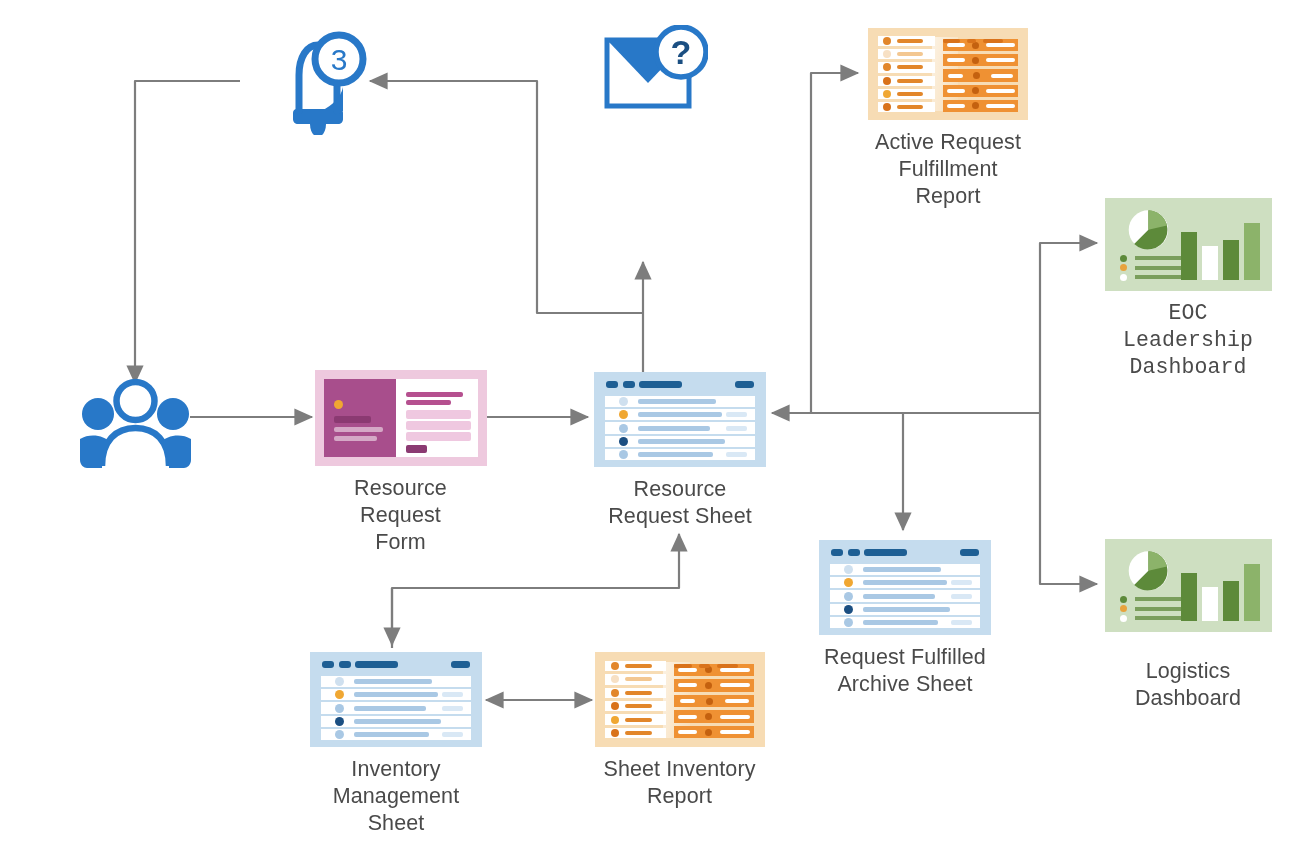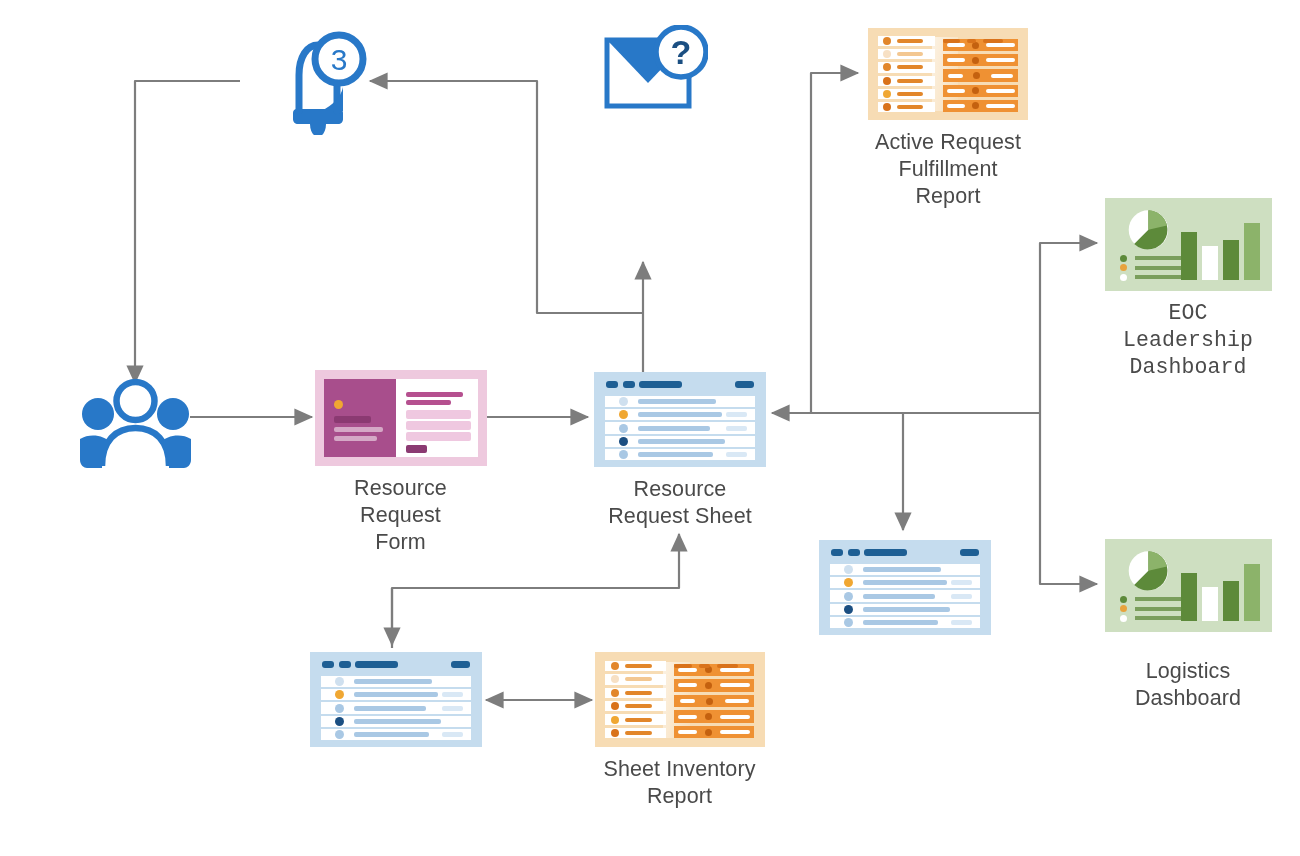--- a/index.html
+++ b/index.html
@@ -544,20 +544,22 @@
             <span class="dot" style="background:#1b4f82"></span>
             <span class="bar" style="width:58%"></span>
           </div>
         <div class="row">
             <span class="dot" style="background:#a9c8e4"></span>
             <span class="bar" style="width:50%"></span>
             <span class="tail"></span>
           </div>
       </div>
     </div>
+    <div class="caption">Request Fulfilled
+Archive Sheet</div>
   </div>
 
   <div class="node" style="left:1088px; top:539px; width:200px;gap:17px;">
     <div class="dash" style="width:167px; height:93px;">
       <svg class="pie" viewBox="0 0 40 40">
         <circle cx="20" cy="20" r="18" fill="#ffffff"></circle>
         <path d="M20,20 L20,2 A18,18 0 1,1 7,33 Z" fill="#5d8a3a"></path>
         <path d="M20,20 L20,2 A18,18 0 0,1 37,16 Z" fill="#8cb36a"></path>
       </svg>
       <div class="legend">
@@ -612,20 +614,23 @@
             <span class="dot" style="background:#1b4f82"></span>
             <span class="bar" style="width:58%"></span>
           </div>
         <div class="row">
             <span class="dot" style="background:#a9c8e4"></span>
             <span class="bar" style="width:50%"></span>
             <span class="tail"></span>
           </div>
       </div>
     </div>
+    <div class="caption">Inventory
+Management
+Sheet</div>
   </div>
 
   <div class="node" style="left:592px; top:652px; width:175px;">
     <div class="report" style="width:170px; height:95px;">
       <div class="fan"></div>
       <div class="left">
         <div class="lrow">
             <span class="ldot" style="background:#e2862a"></span>
             <span class="lbar"></span>
           </div>

